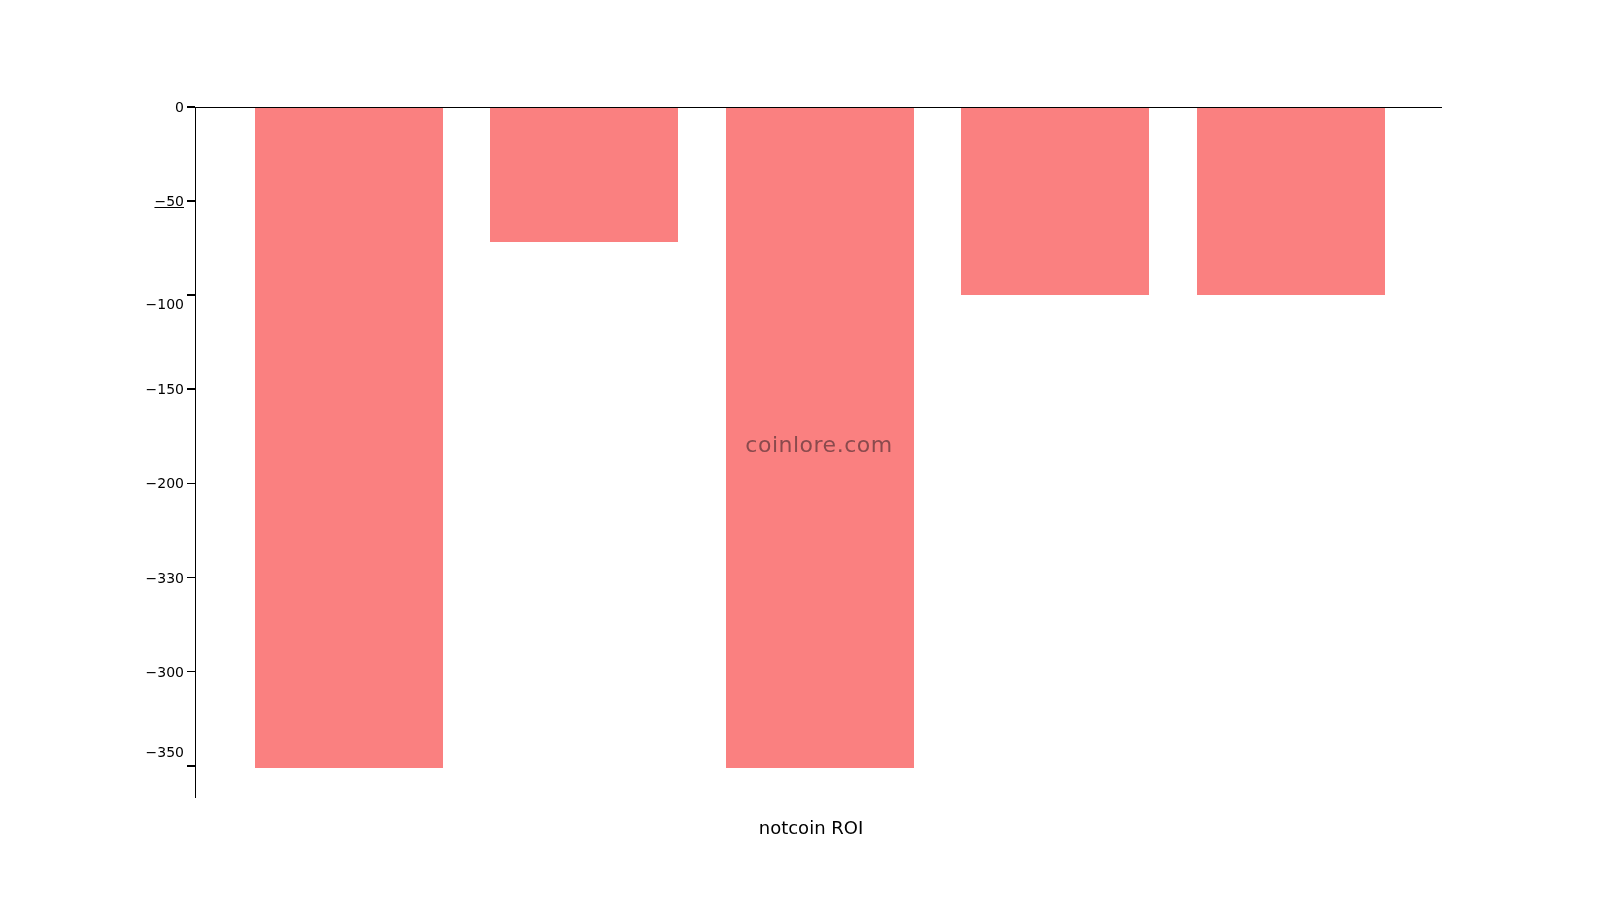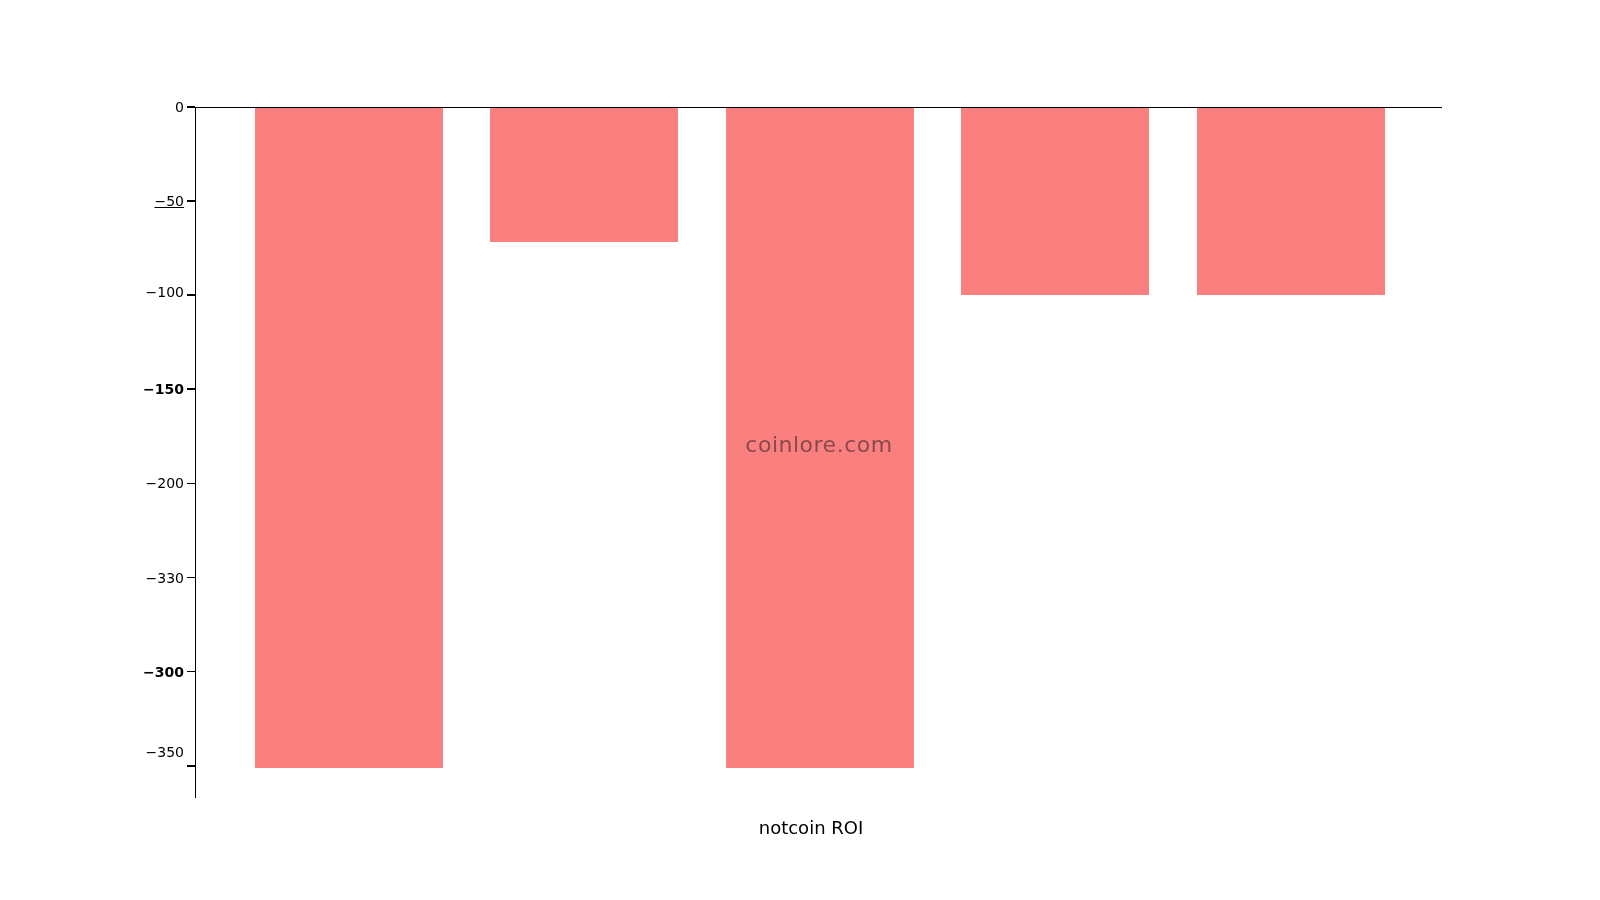--- a/index.html
+++ b/index.html
@@ -67,29 +67,29 @@
 
 <div class="figure">
   <div class="zero-line" style="left: 196px; top: 106.75px; width: 1246px; background: rgb(0, 0, 0);"></div>
   <div class="y-spine" style="left: 194.5px; top: 106.75px; height: 691.25px; background: rgb(0, 0, 0);"></div>
   <div id="yticks">
       <div class="y-tick" style="left: 186.5px; top: 106px; background: rgb(0, 0, 0);"></div>
       <div class="y-tick-label" style="left: 104px; top: 98.75px;">0</div>
       <div class="y-tick" style="left: 186.5px; top: 200.15px; background: rgb(0, 0, 0);"></div>
       <div class="y-tick-label" style="left: 104px; top: 192.9px; text-decoration: underline;">−50</div>
       <div class="y-tick" style="left: 186.5px; top: 294.3px; background: rgb(0, 0, 0);"></div>
-      <div class="y-tick-label" style="left: 104px; top: 284px;">−100</div>
+      <div class="y-tick-label" style="left: 104px; top: 296px;">−100</div>
       <div class="y-tick" style="left: 186.5px; top: 388.45px; background: rgb(0, 0, 0);"></div>
-      <div class="y-tick-label" style="left: 104px; top: 381.2px; font-weight: bold;">−150</div>
+      <div class="y-tick-label" style="left: 104px; top: 381.2px;">−150</div>
       <div class="y-tick" style="left: 186.5px; top: 482.6px; background: rgb(0, 0, 0);"></div>
       <div class="y-tick-label" style="left: 104px; top: 475px;">−200</div>
       <div class="y-tick" style="left: 186.5px; top: 576.75px; background: rgb(0, 0, 0);"></div>
       <div class="y-tick-label" style="left: 104px; top: 569.5px;">−330</div>
       <div class="y-tick" style="left: 186.5px; top: 670.9px; background: rgb(0, 0, 0);"></div>
-      <div class="y-tick-label" style="left: 104px; top: 663.65px; font-weight: bold;">−300</div>
+      <div class="y-tick-label" style="left: 104px; top: 663.65px;">−300</div>
       <div class="y-tick" style="left: 186.5px; top: 765.05px; background: rgb(0, 0, 0);"></div>
       <div class="y-tick-label" style="left: 104px; top: 744px;">−350</div>
     </div>
   <div id="bars">
       <div class="bar" style="left: 254.5px; top: 108.25px; width: 188px; height: 659.433px; background: rgb(250, 128, 128);"></div>
       <div class="bar" style="left: 490px; top: 108.25px; width: 188px; height: 134.076px; background: rgb(250, 128, 128);"></div>
       <div class="bar" style="left: 725.5px; top: 108.25px; width: 188px; height: 659.433px; background: rgb(250, 128, 128);"></div>
       <div class="bar" style="left: 961px; top: 108.25px; width: 188px; height: 186.8px; background: rgb(250, 128, 128);"></div>
       <div class="bar" style="left: 1196.5px; top: 108.25px; width: 188px; height: 186.8px; background: rgb(250, 128, 128);"></div>
     </div>

